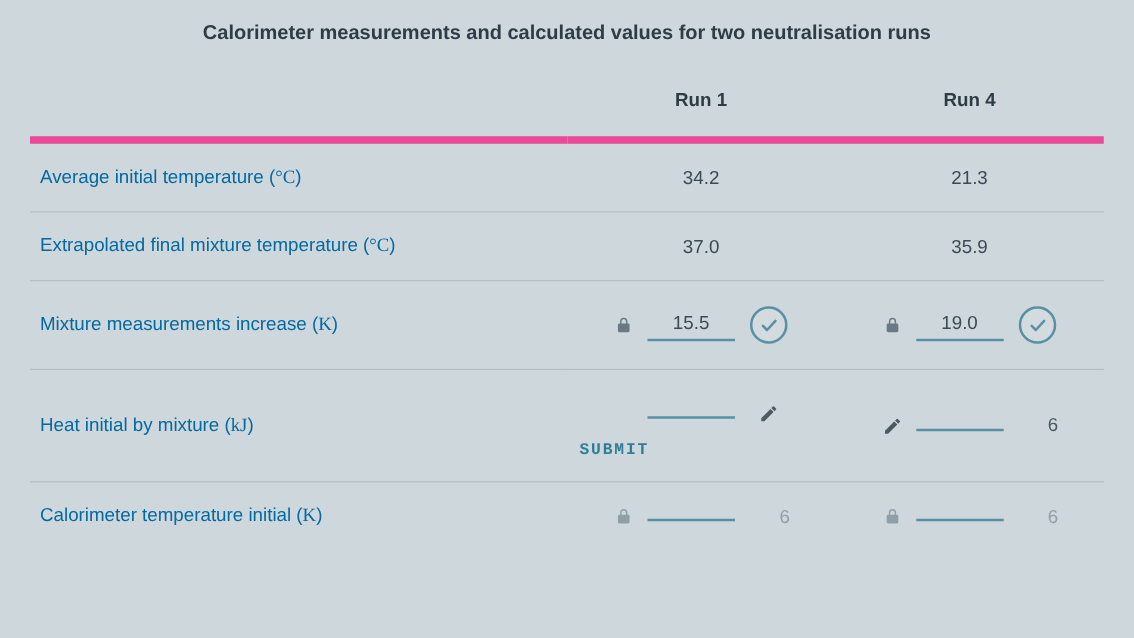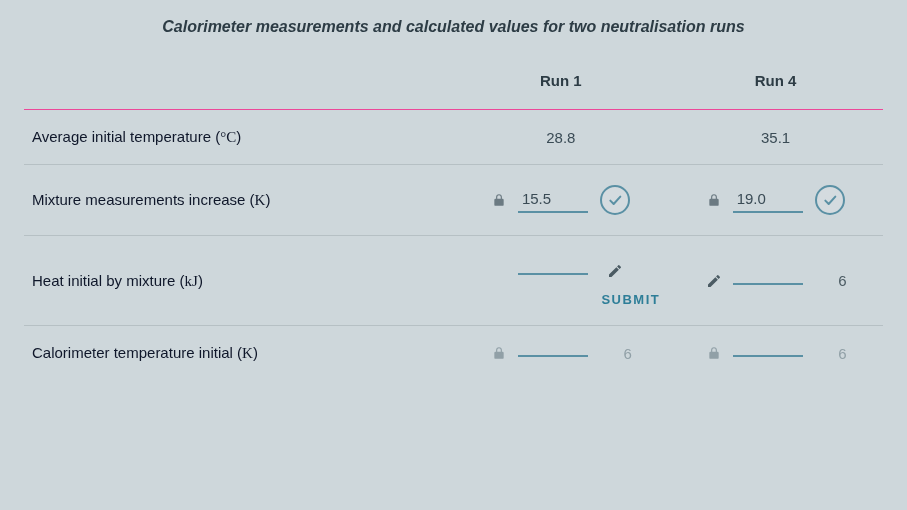--- a/index.html
+++ b/index.html
@@ -11,46 +11,45 @@
     height: 510px;
     overflow: hidden;
   }
   .wrap { padding: 18px 24px 0 24px; }
   .title {
     font-size: 16px;
     font-weight: 600;
     color: #2d3c45;
     text-align: center;
     margin: 0 0 22px 0;
-    font-style: italic;
   }
   table.grid {
     width: 100%;
     border-collapse: collapse;
     table-layout: fixed;
   }
   col.c-label { width: 50%; }
   col.c-run   { width: 25%; }
   th {
     font-weight: 600;
     font-size: 15px;
     color: #2d3c45;
     text-align: center;
     padding: 14px 8px 20px 8px;
-    border-bottom: 1px solid #ec4899;
+    border-bottom: 6px solid #ec4899;
   }
   th:first-child { text-align: left; }
   td {
     padding: 18px 8px;
     border-top: 1px solid #b6c0c4;
     vertical-align: middle;
     font-size: 15px;
   }
   td.rowlabel {
-    color: #0f172a;
+    color: #0369a1;
   }
   .unit {
     font-family: "Times New Roman", serif;
   }
   td.valcell {
     text-align: center;
     color: #3a4b55;
   }
   
   .field {
@@ -60,21 +59,21 @@
     gap: 10px;
   }
   .pre-icon {
     width: 18px;
     display: flex;
     justify-content: center;
     color: #6b7a82;
   }
   .value-slot {
     min-width: 70px;
-    text-align: left;
+    text-align: center;
     padding: 2px 4px 4px 4px;
     color: #3a4b55;
     font-size: 15px;
   }
   .underlined { border-bottom: 2px solid #5a90a4; }
   .trail {
     width: 34px;
     height: 34px;
     display: flex;
     align-items: center;
@@ -95,22 +94,23 @@
     color: #4b5b63;
     font-size: 15px;
   }
   .faded { color: #91a0a7; }
   .submit {
     margin-top: 4px;
     font-size: 13px;
     letter-spacing: 1.5px;
     color: #2e7e98;
     font-weight: 600;
-    text-align: right;
+    text-align: left;
     padding-left: 2px;
+    font-family: Liberation Mono, monospace;
   }
   svg { display: block; }
 </style>
 </head>
 <body>
 
 <div class="wrap">
   <div class="title">Calorimeter measurements and calculated values for two neutralisation runs</div>
 
   <table class="grid">
@@ -125,24 +125,31 @@
         <th>Run 1</th>
         <th>Run 4</th>
       </tr>
     </thead>
     <tbody>
 
       <tr>
         <td class="rowlabel">
           <span>Average initial temperature (</span><span class="unit">°C</span><span>)</span>
         </td>
-        <td class="valcell">28.8</td>
-        <td class="valcell">35.1</td>
-      </tr>
-
+        <td class="valcell">34.2</td>
+        <td class="valcell">21.3</td>
+      </tr>
+
+      <tr>
+        <td class="rowlabel">
+          <span>Extrapolated final mixture temperature (</span><span class="unit">°C</span><span>)</span>
+        </td>
+        <td class="valcell">37.0</td>
+        <td class="valcell">35.9</td>
+      </tr>
 
       <tr>
         <td class="rowlabel">
           <span>Mixture measurements increase (</span><span class="unit">K</span><span>)</span>
         </td>
         <td class="valcell">
           <div class="field">
             <span class="pre-icon">
               <svg width="14" height="14" viewBox="0 0 24 24" fill="currentColor">
                   <path d="M12 2a5 5 0 0 0-5 5v3H6a2 2 0 0 0-2 2v8a2 2 0 0 0 2 2h12a2 2 0 0 0 2-2v-8a2 2 0 0 0-2-2h-1V7a5 5 0 0 0-5-5zm-3 5a3 3 0 1 1 6 0v3H9z"></path>

